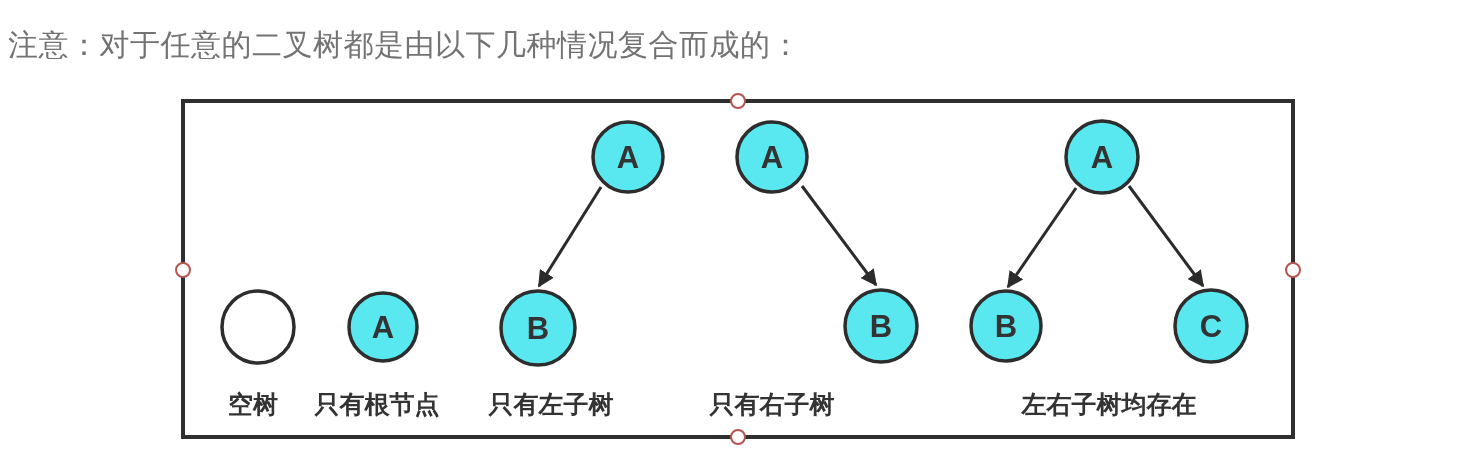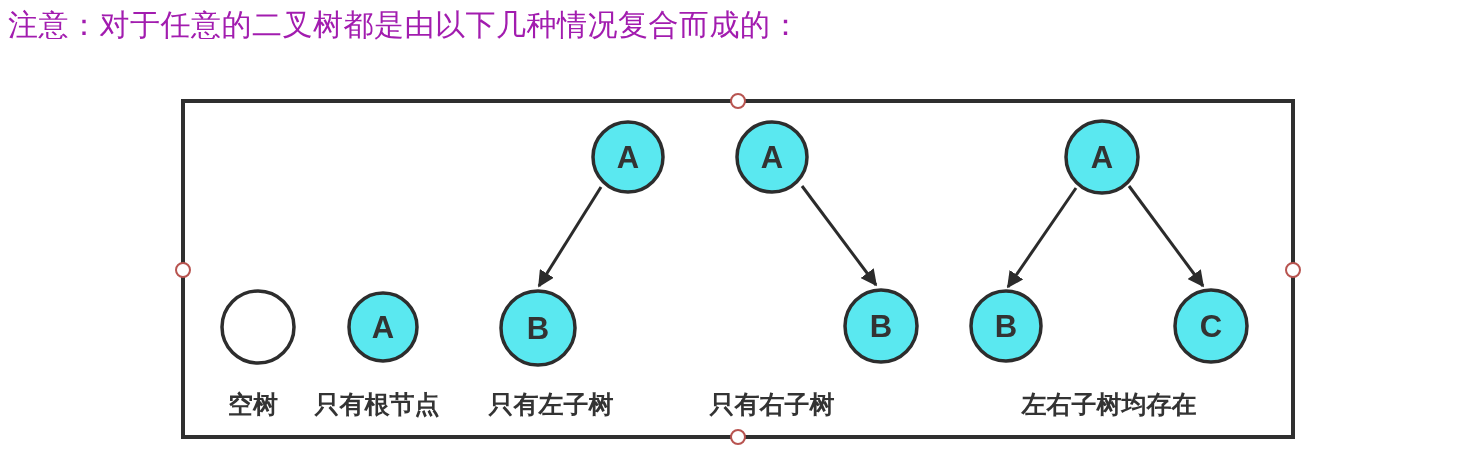--- a/index.html
+++ b/index.html
@@ -11,24 +11,24 @@
     position: relative;
     width: 1463px;
     height: 458px;
     background: #ffffff;
     overflow: hidden;
     font-family: "Liberation Sans", "DejaVu Sans", sans-serif;
   }
   .heading {
     position: absolute;
     left: 8px;
-    top: 8px;
+    top: 28px;
     font-size: 30px;
     line-height: 34px;
-    color: #a21caf;
+    color: #737373;
     letter-spacing: 0.5px;
     white-space: nowrap;
   }
   .diagram-svg {
     position: absolute;
     left: 0;
     top: 0;
   }
   .diagram-svg text {
     font-family: "Liberation Sans", "DejaVu Sans", sans-serif;

